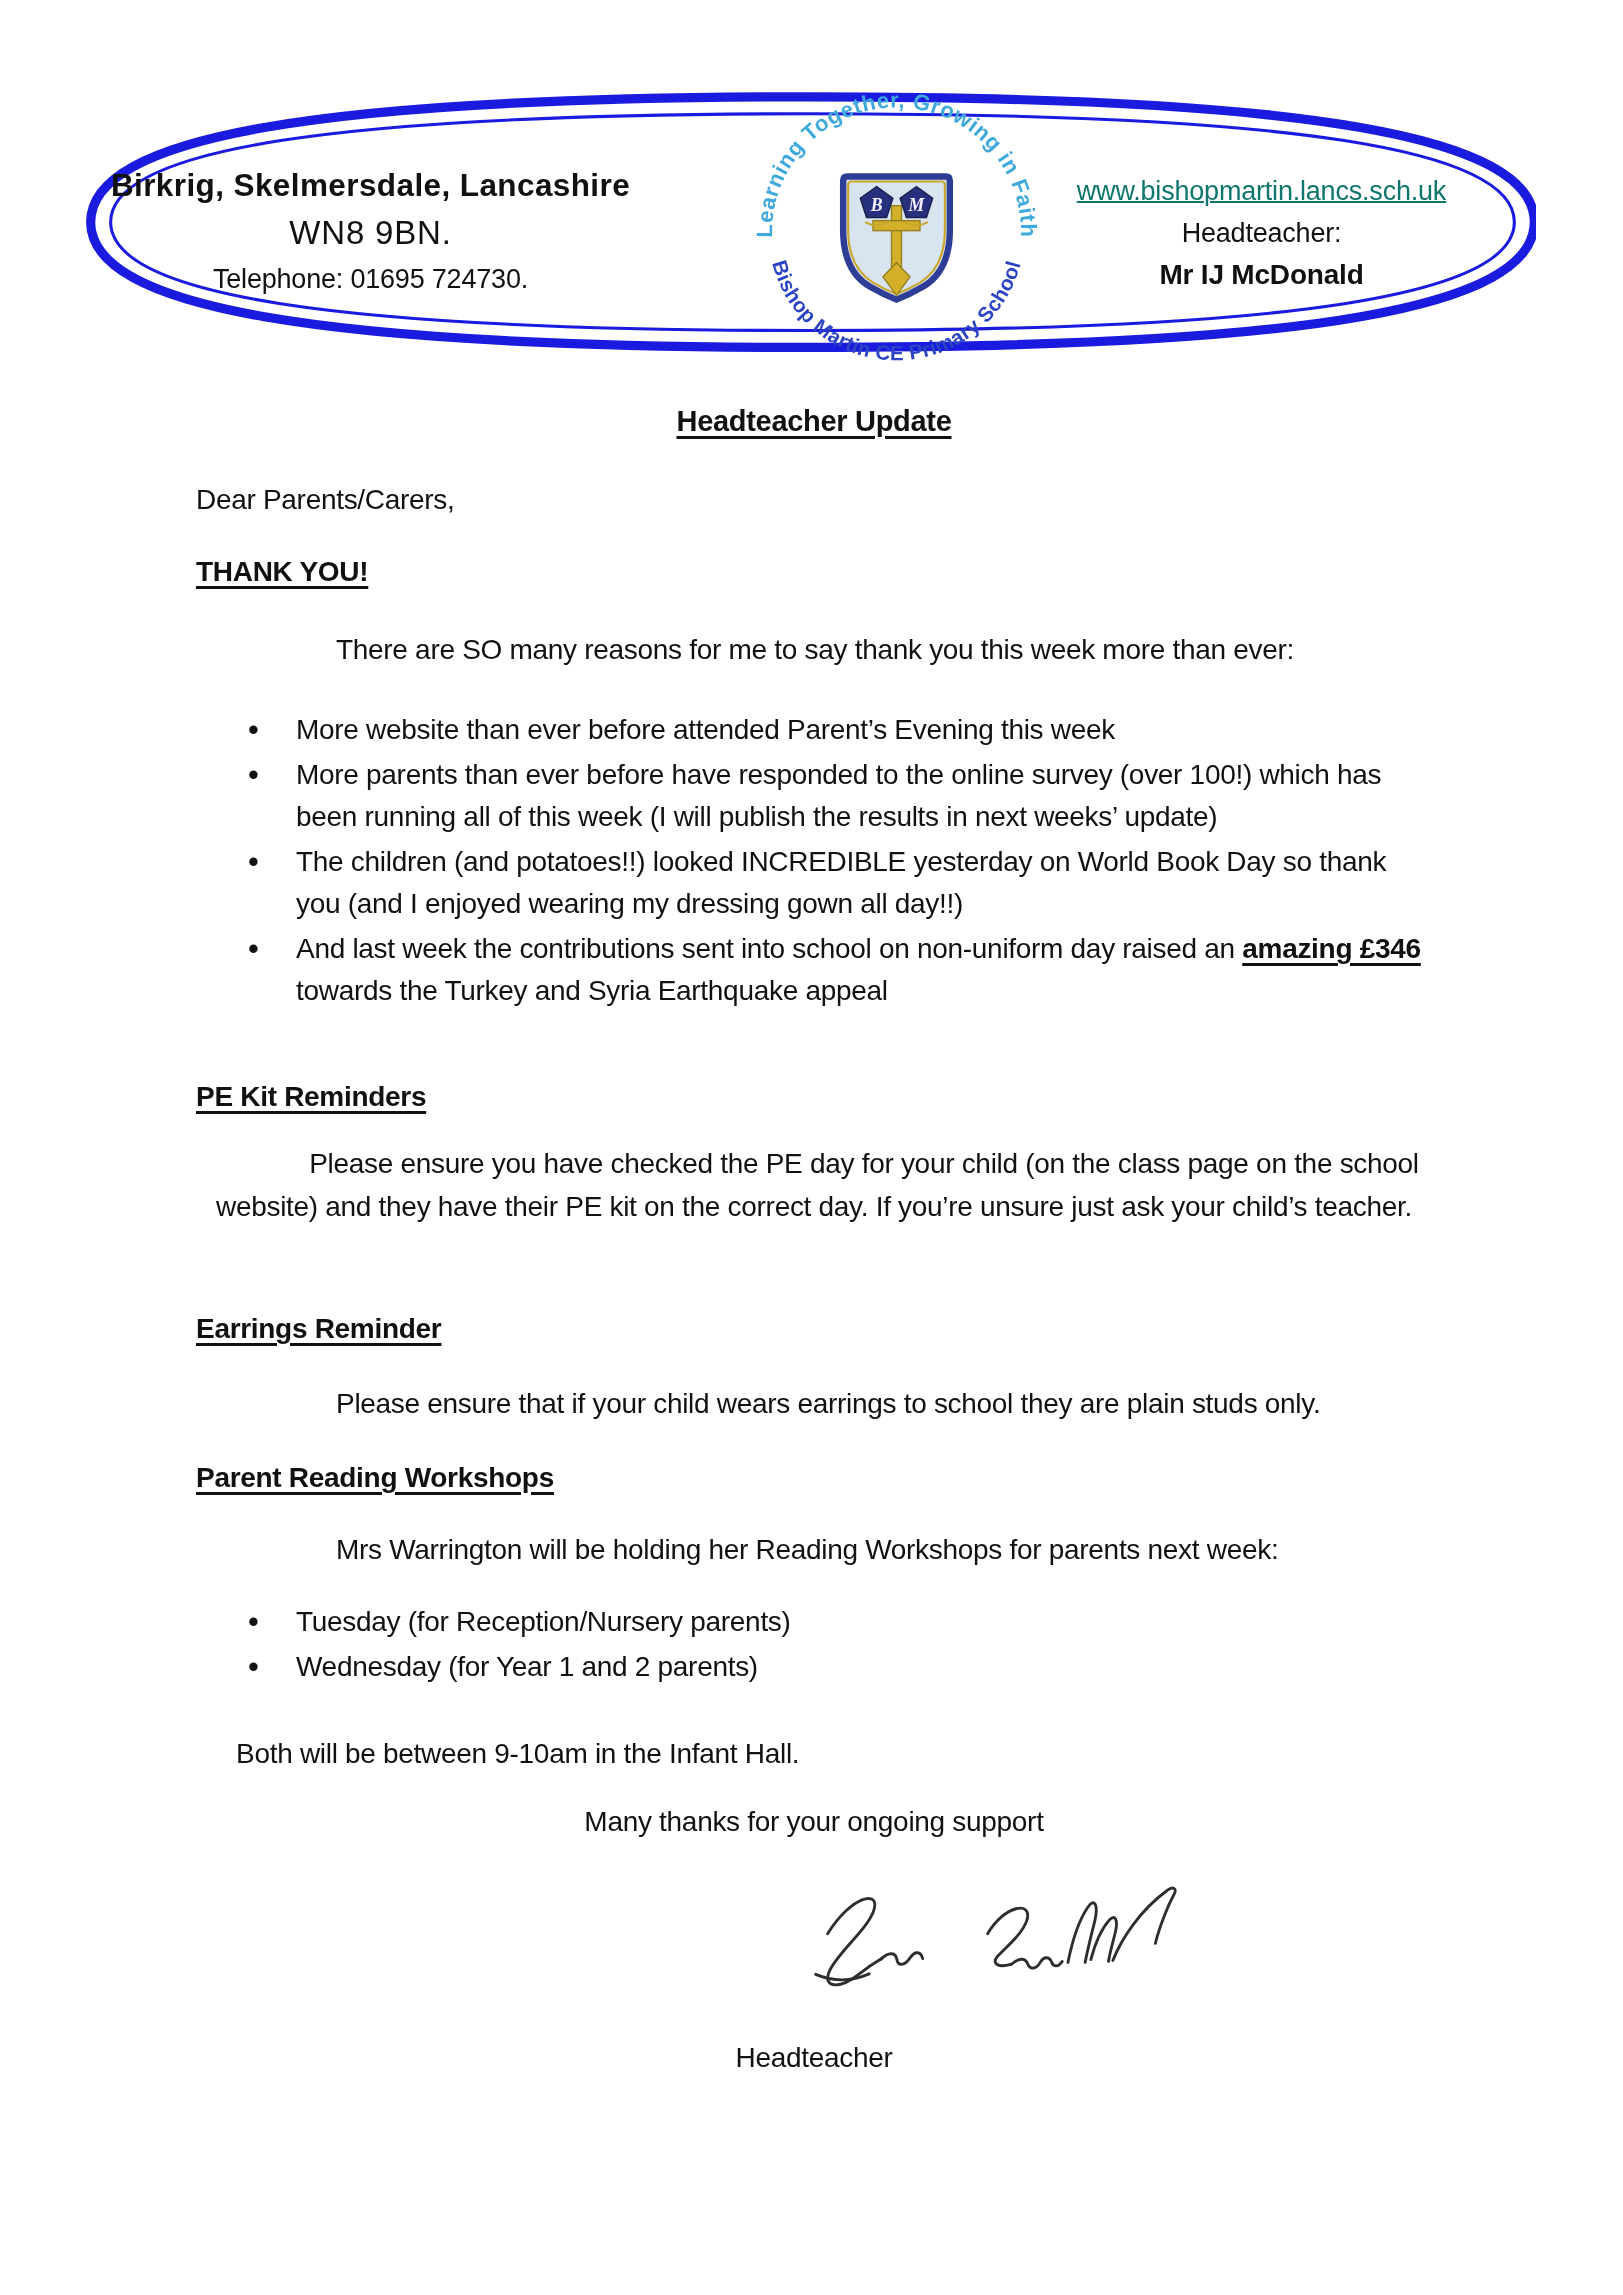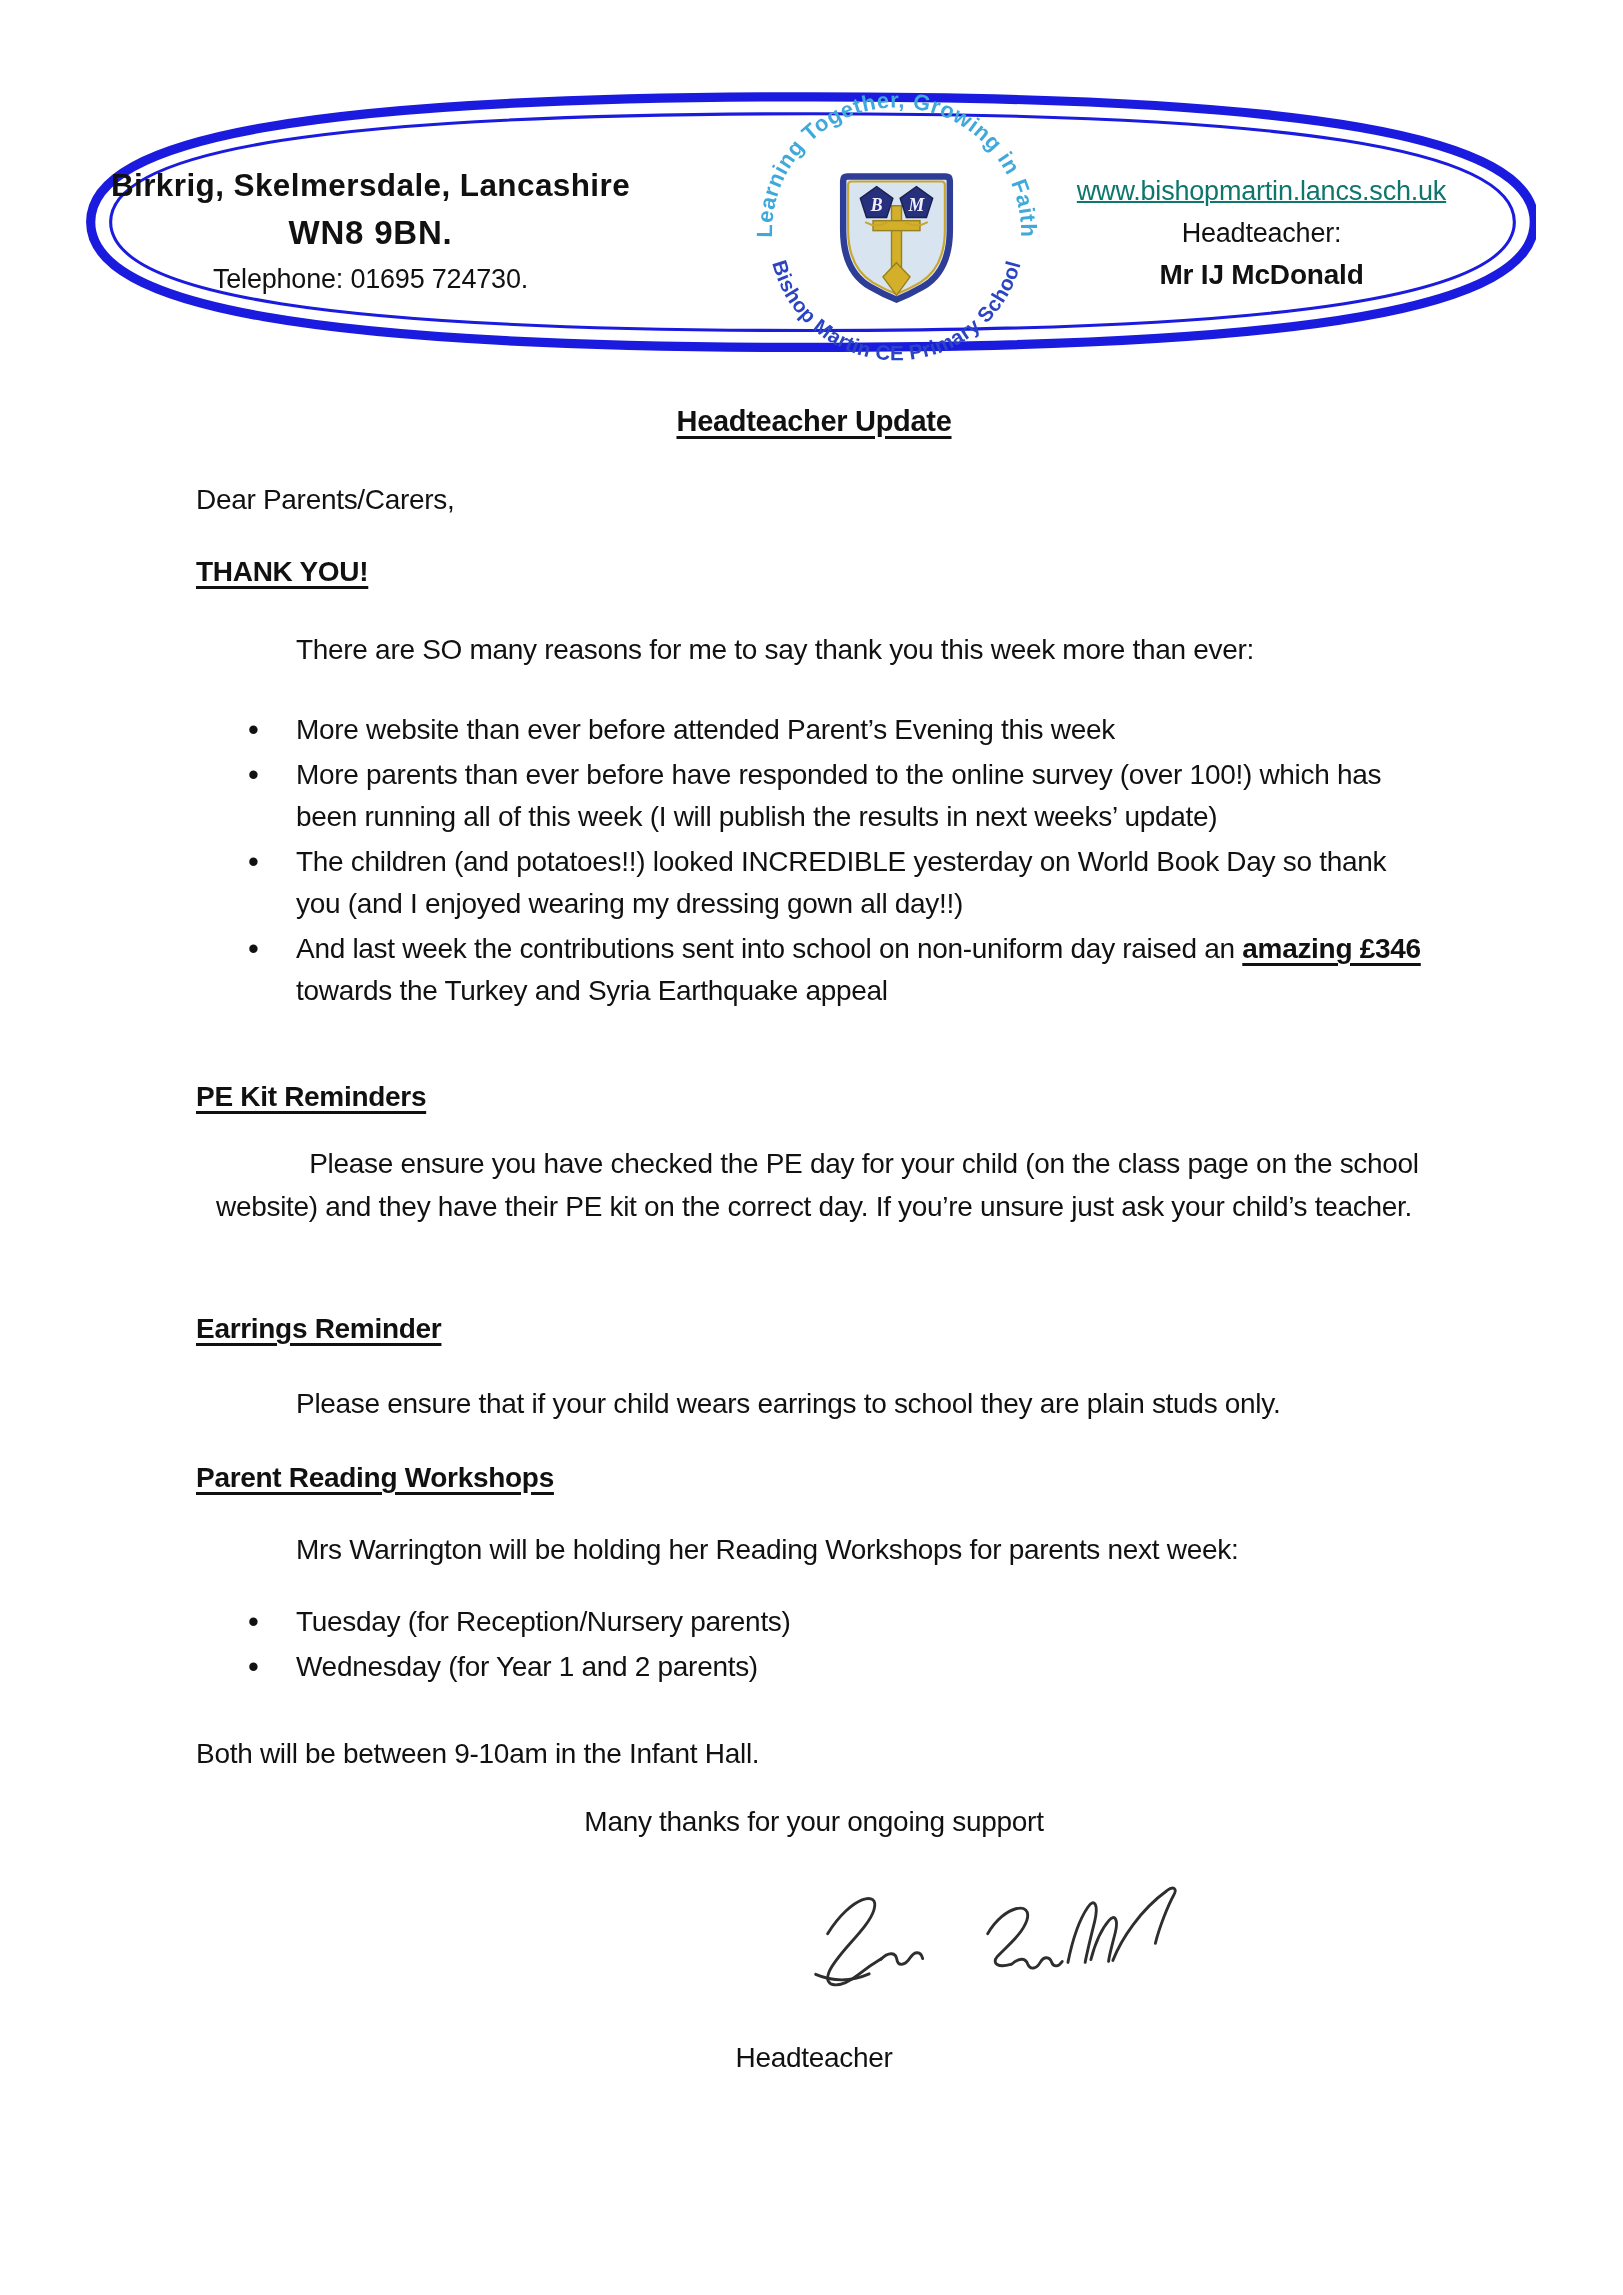--- a/index.html
+++ b/index.html
@@ -6,35 +6,35 @@
   .page{
     position:relative;width:1536px;height:2295px;background:#ffffff;
     font-family:"Liberation Sans", sans-serif;color:#111;overflow:hidden;
   }
 
   
   .banner{position:absolute;left:83px;top:63px;width:1459px;height:319px;}
   .banner-border{position:absolute;left:0;top:0;width:100%;height:100%;}
   .col-left{position:absolute;left:19px;top:98px;width:537px;text-align:center;}
   .addr1{font-size:31.5px;font-weight:bold;letter-spacing:0.4px;line-height:48px;}
-  .addr2{font-size:33px;font-weight:bold;letter-spacing:0.8px;line-height:48px;}
+  .addr2{font-size:33px;font-weight:normal;letter-spacing:0.8px;line-height:48px;}
   .tel{font-size:27px;line-height:45px;letter-spacing:-0.2px;}
   .col-right{position:absolute;left:925px;top:107px;width:507px;text-align:center;}
   .weblink{font-size:27px;line-height:43px;color:#0f766e;text-decoration:underline;text-decoration-thickness:2.3px;cursor:pointer;letter-spacing:-0.2px;}
   .ht-label{font-size:27px;line-height:41px;color:#111;letter-spacing:-0.2px;}
   .ht-name{font-size:28px;line-height:41px;font-weight:bold;letter-spacing:-0.2px;}
   .logo{position:absolute;left:636px;top:9.2px;width:355px;height:313px;}
 
   
   .content{position:absolute;left:196px;top:0;width:1236px;height:2295px;font-size:28px;letter-spacing:-0.3px;line-height:43px;}
   .section{position:absolute;left:0;right:0;}
   .u{text-decoration:underline;text-decoration-thickness:3.1px;text-underline-offset:5.4px;}
   .b{font-weight:bold;}
   .indent{text-indent:100px;}
-  .nowrap{white-space:nowrap;}
+  .nowrap{white-space:nowrap;margin-left:40px;}
 
   #sec-title{top:402px;text-align:center;font-size:29px;font-weight:bold;line-height:38px;letter-spacing:-0.3px;}
   #sec-title sup{font-size:0.62em;vertical-align:super;line-height:0;}
   #sec-salutation{top:478px;}
   #sec-thankyou-h{top:550px;}
   #sec-intro{top:628px;}
   #sec-bullets-a{top:709px;}
   #sec-pe-h{top:1075px;}
   #sec-pe-p{top:1142px;text-align:center;}
   #sec-ear-h{top:1307px;}

